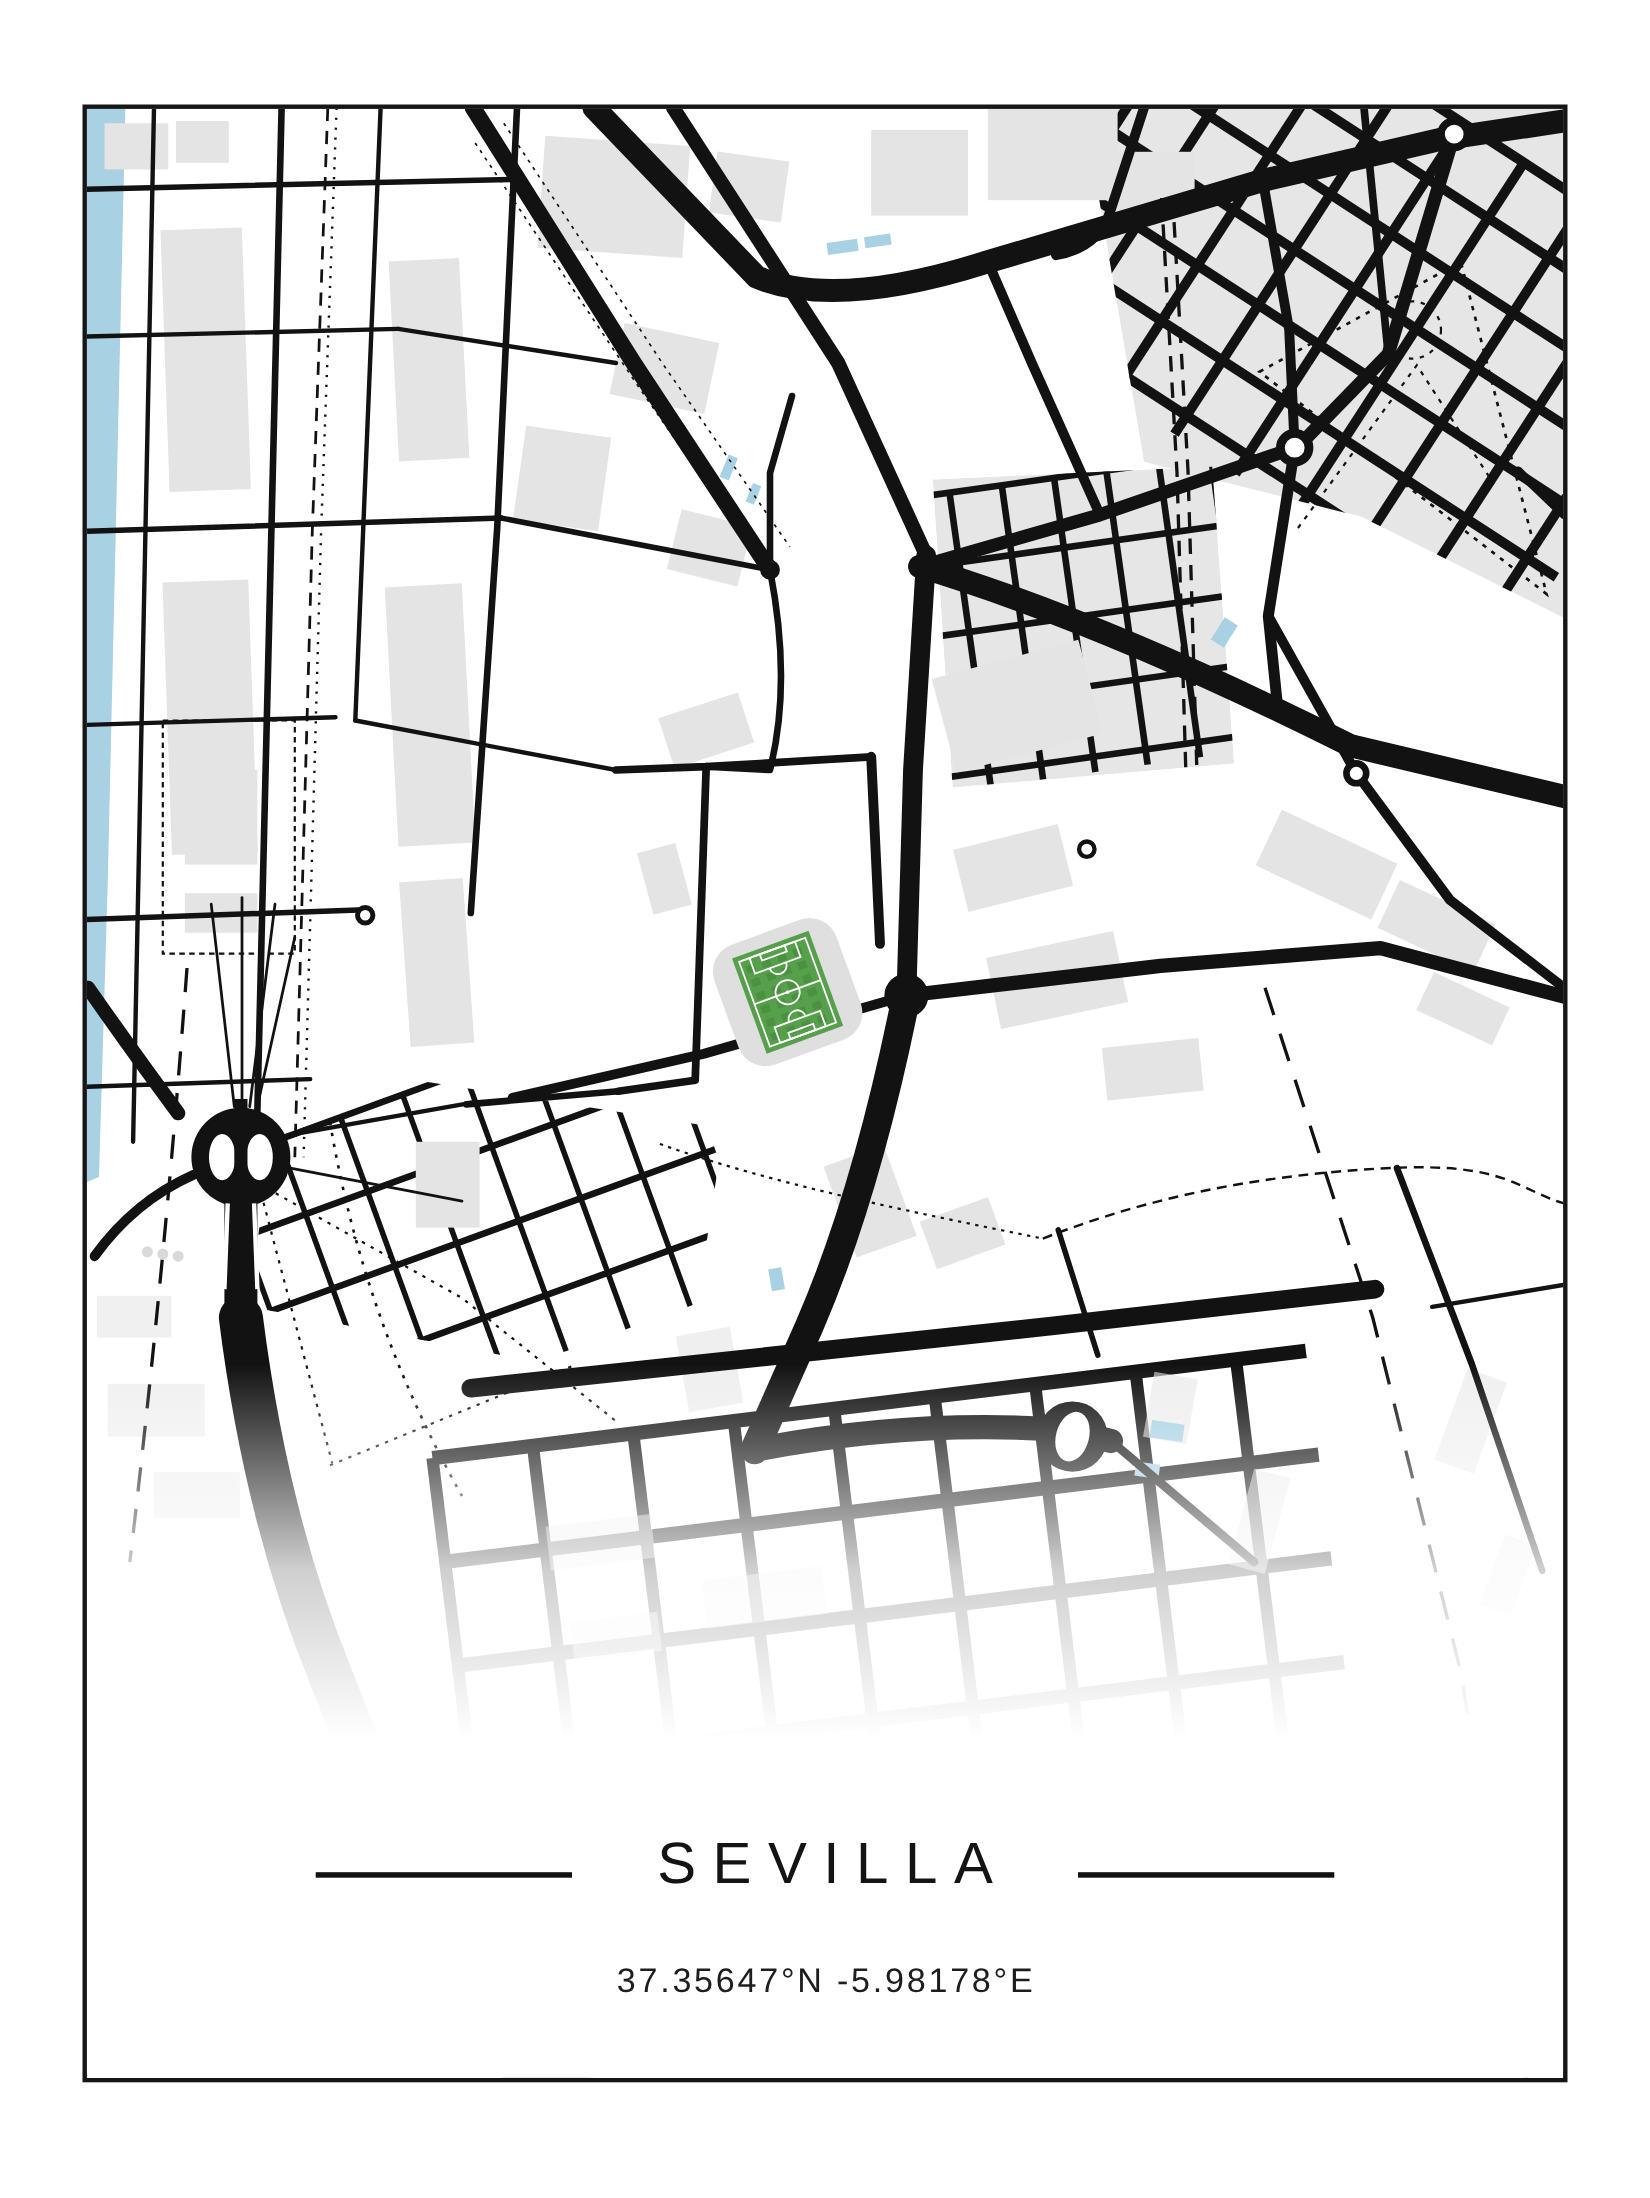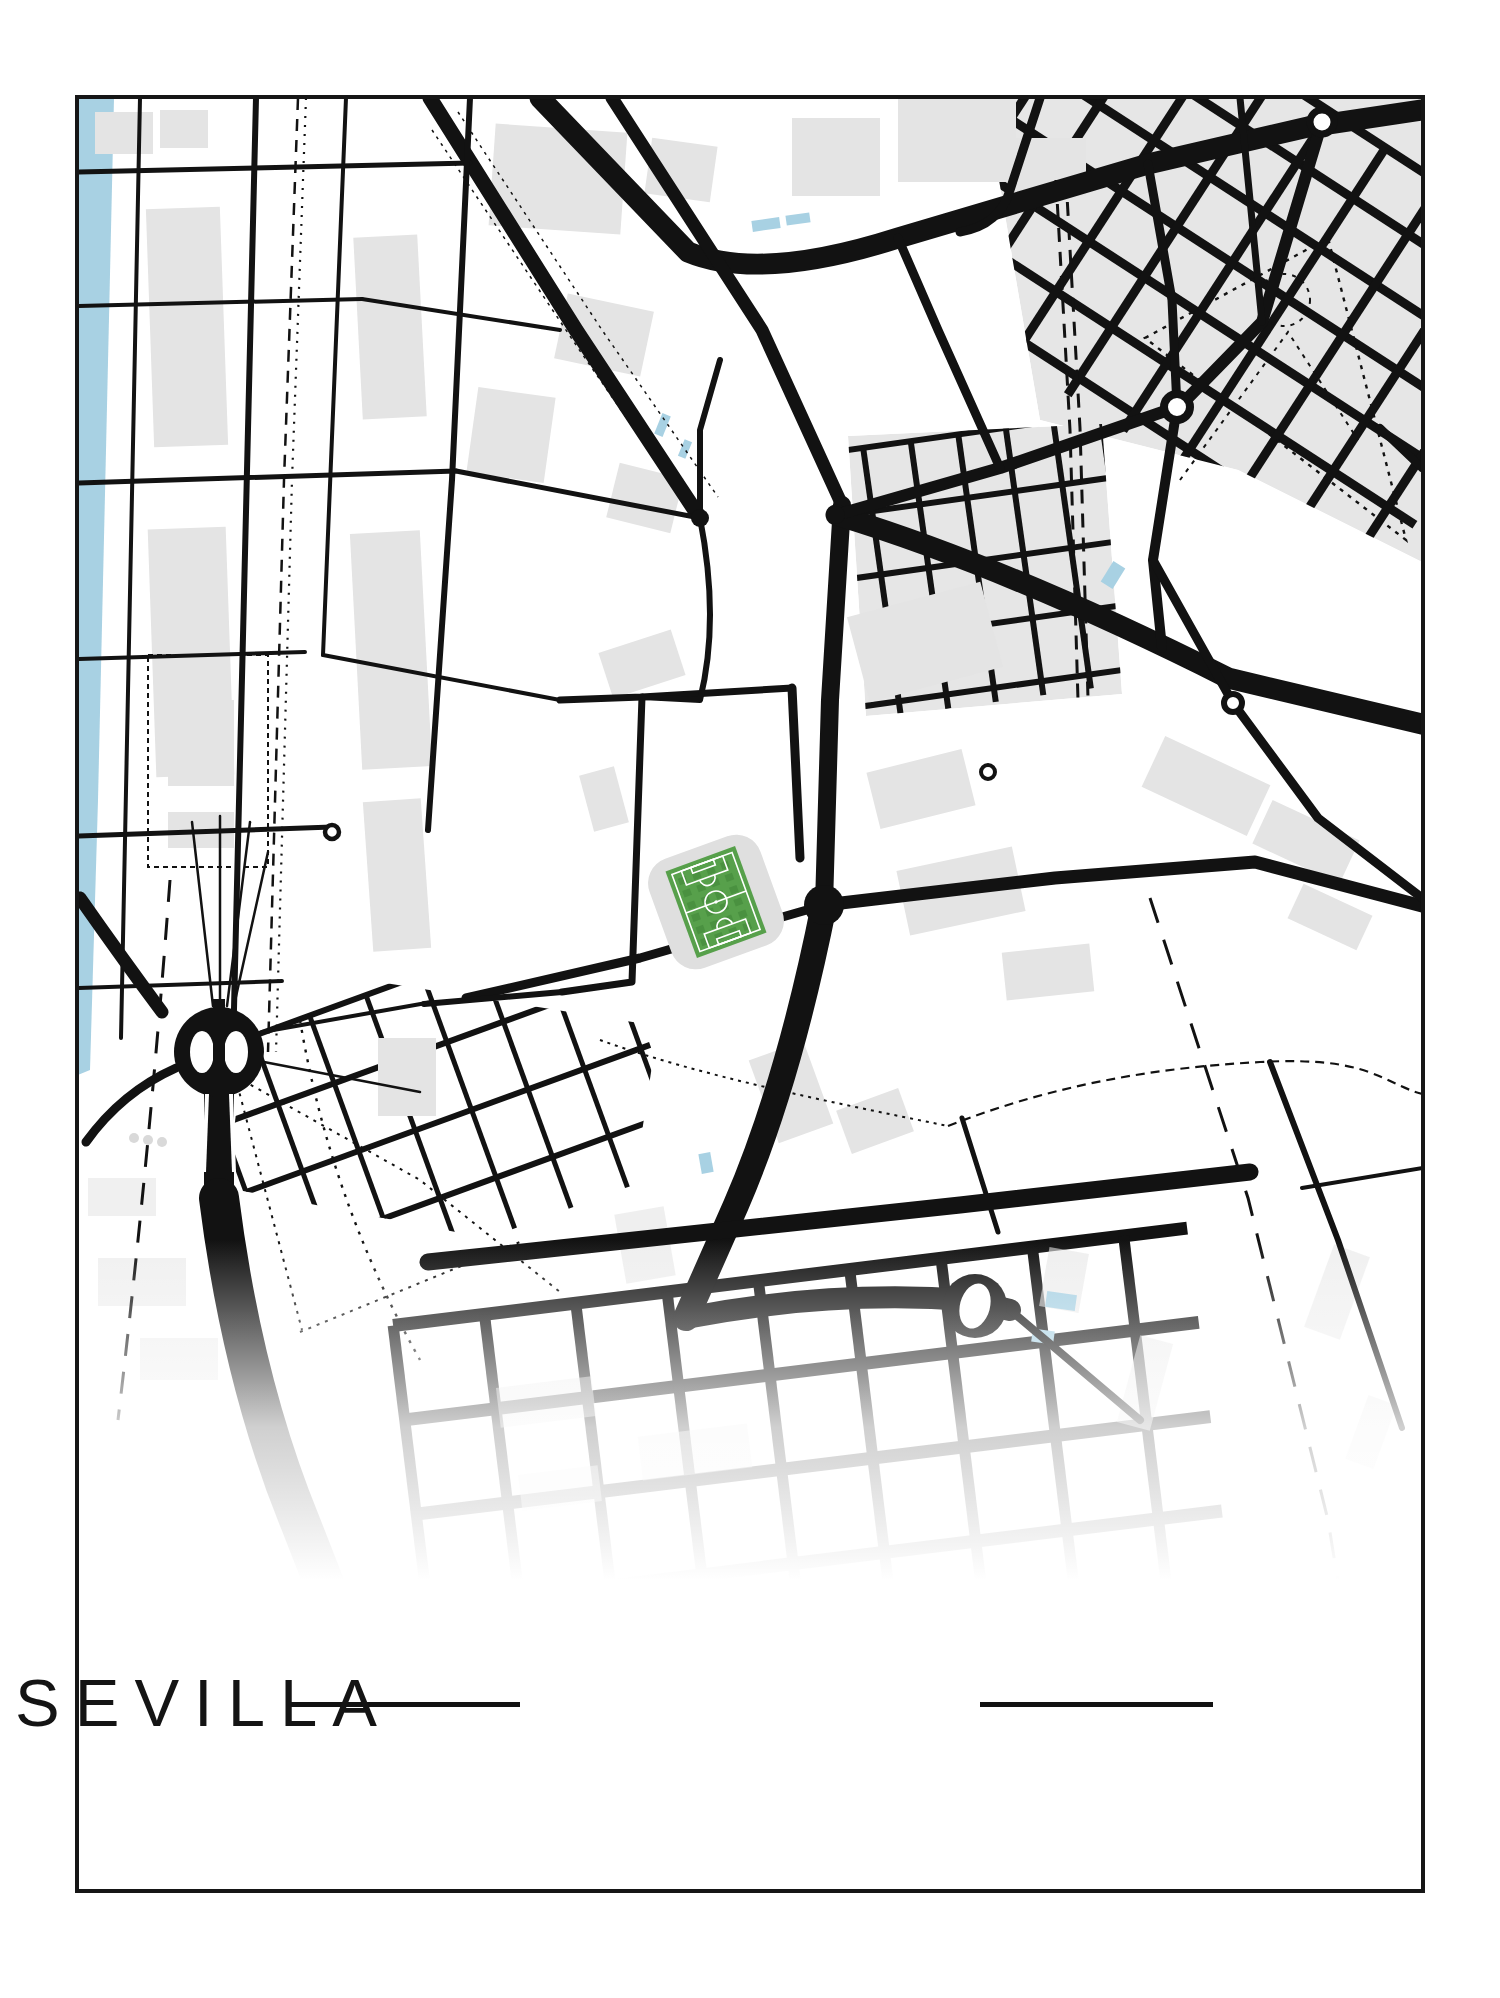--- a/index.html
+++ b/index.html
@@ -1,21 +1,21 @@
 <!DOCTYPE html>
 <html><head>
 <meta charset="utf-8">
 <style>
   html,body{margin:0;padding:0;background:#ffffff;}
   body{width:1500px;height:1998px;position:relative;font-family:"Liberation Sans",sans-serif;}
   .poster{position:absolute;inset:0;background:#ffffff;}
   .frame{position:absolute;left:75px;top:95px;width:1350px;height:1798px;border:4px solid #161616;box-sizing:border-box;overflow:hidden;background:#ffffff;}
   .frame svg{display:block;width:1342px;height:1790px;}
   .title-line{position:absolute;height:5px;background:#121212;}
-  .poster-title{position:absolute;left:0;right:0;text-align:left;font-size:67px;font-weight:400;letter-spacing:15px;padding-left:15px;color:#141414;}
+  .poster-title{position:absolute;left:0;right:0;text-align:center;font-size:53px;font-weight:400;letter-spacing:15px;padding-left:15px;color:#141414;}
   .poster-coords{position:absolute;left:0;right:0;text-align:center;font-size:31px;font-weight:400;letter-spacing:2.5px;padding-left:2px;color:#1d1d1d;}
 </style>
 </head>
 <body>
 
 <div class="poster">
 
   <div class="frame">
     <svg id="map" viewBox="79 99 1342 1790" xmlns="http://www.w3.org/2000/svg">
         <defs>
@@ -287,14 +287,15 @@
           <path d="M708,876 A8,8 0 0 0 724,876" fill="none" stroke="#ffffff" stroke-width="1.6"></path>
           <path d="M708,928 A8,8 0 0 1 724,928" fill="none" stroke="#ffffff" stroke-width="1.6"></path>
         </g>
         <rect x="79" y="1240" width="1342" height="649" fill="url(#fade)"></rect>
       </svg>
   </div>
 
   <div class="title-line" style="left:287px;top:1702px;width:233px;"></div>
   <div class="title-line" style="left:980px;top:1702px;width:233px;"></div>
   <div class="poster-title" style="top:1664px;">SEVILLA</div>
+  <div class="poster-coords" style="top:1783px;">37.35647°N -5.98178°E</div>
 
 </div>
 
 </body></html>

